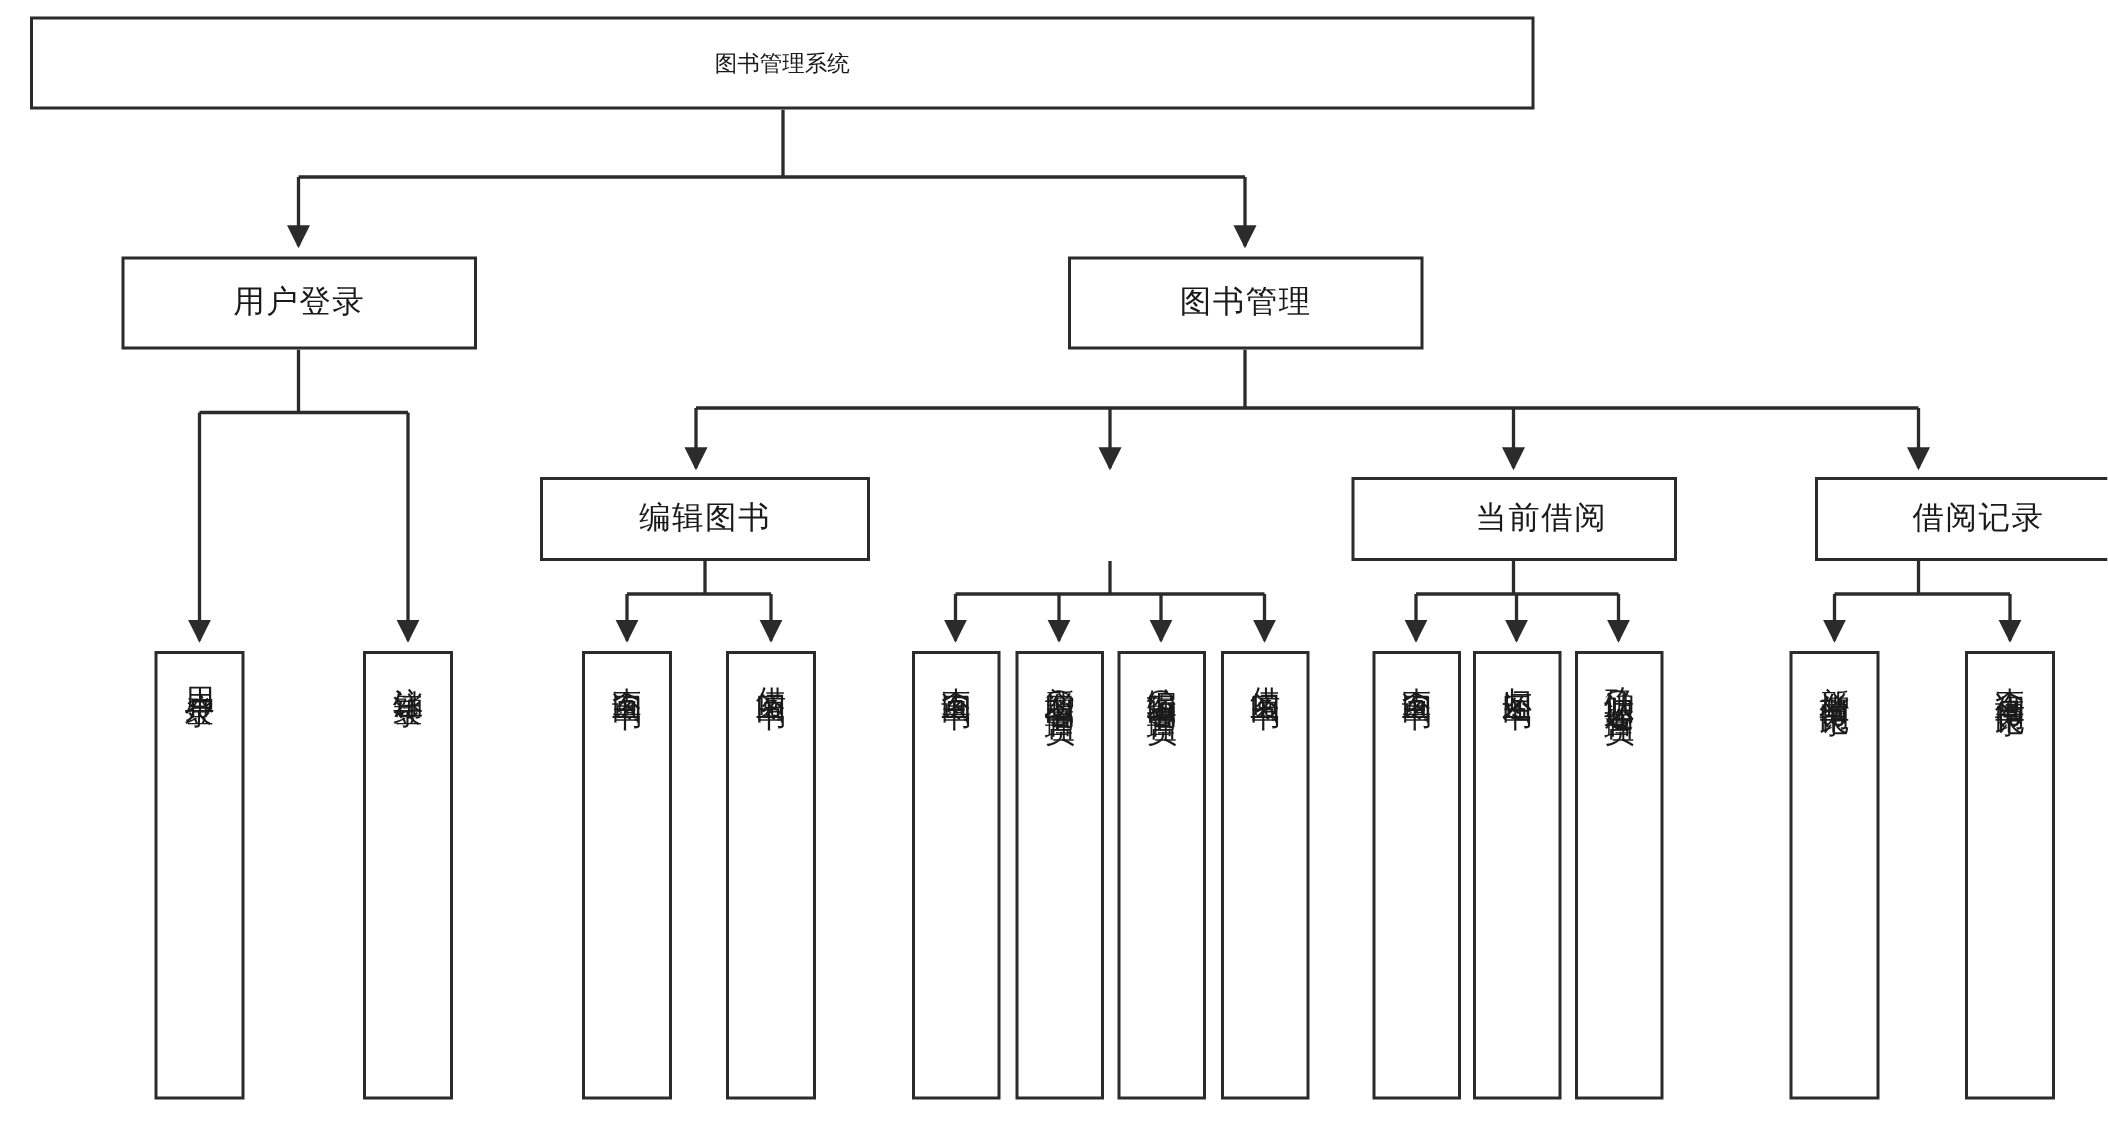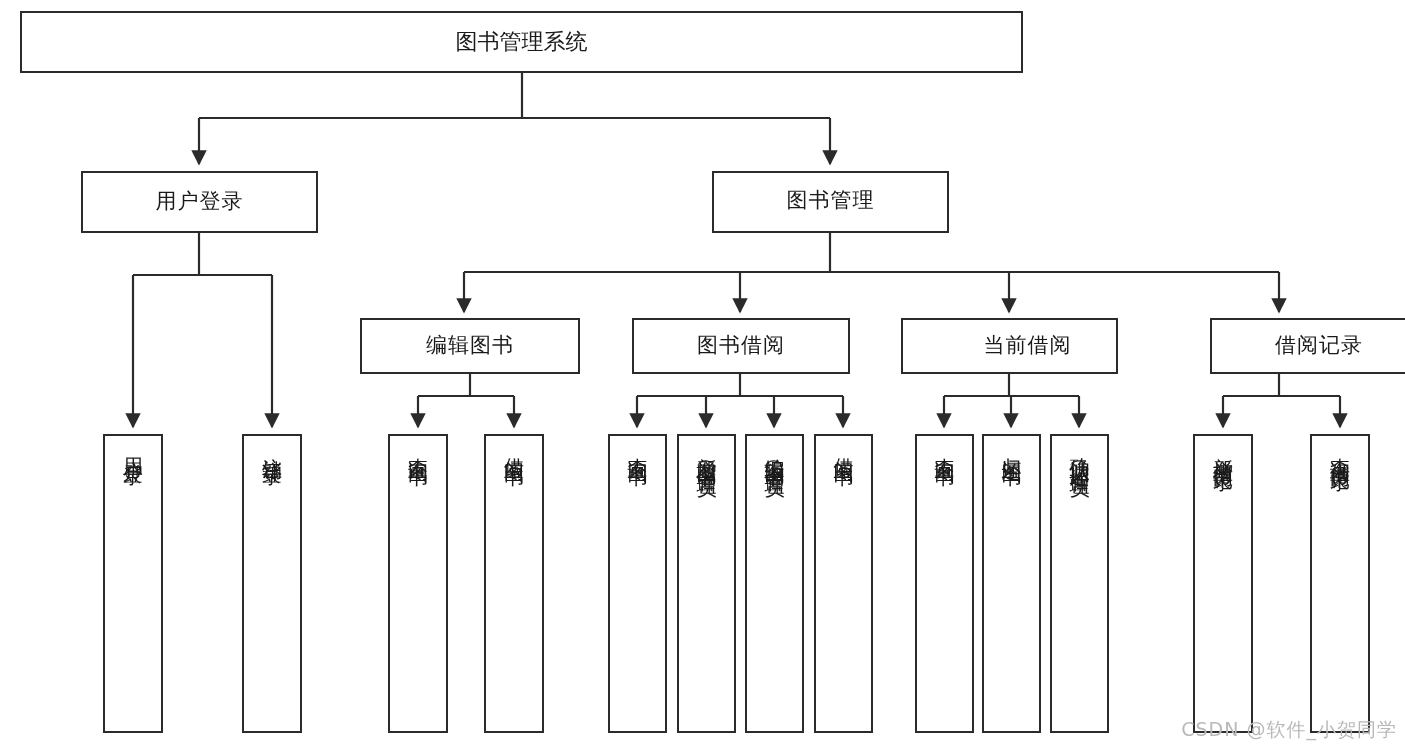--- a/index.html
+++ b/index.html
@@ -27,21 +27,21 @@
     justify-content: center;
     color: #1a1a1a;
     z-index: 3;
   }
   .node.h {
     font-size: 21px;
     letter-spacing: 1px;
     line-height: 1.2;
   }
   .node.root {
-    font-size: 22px;
+    font-size: 15px;
   }
   .node.leaf {
     font-size: 20px;
     align-items: flex-start;
     justify-content: center;
     padding-top: 6px;
   }
   .vtext {
     writing-mode: vertical-rl;
     text-orientation: upright;
@@ -125,29 +125,26 @@
     </g>
   </svg>
 
   <div class="node root" style="left:20px; top:11px; width:1003px; height:62px;">
     <span>图书管理系统</span>
   </div>
 
   <div class="node h" style="left:81px; top:171px; width:237px; height:62px;">
     <span>用户登录</span>
   </div>
-  <div class="node h" style="left:712px; top:171px; width:237px; height:62px;font-family:Liberation Mono, monospace;">
+  <div class="node h" style="left:712px; top:171px; width:237px; height:62px;">
     <span>图书管理</span>
   </div>
 
   <div class="node h" style="left:360px; top:318px; width:220px; height:56px;">
     <span>编辑图书</span>
-  </div>
-  <div class="node h" style="left:632px; top:318px; width:218px; height:56px;">
-    <span>图书借阅</span>
   </div>
   <div class="node h" style="left:901px; top:318px; width:217px; height:56px;padding-left:36px;">
     <span>当前借阅</span>
   </div>
   <div class="node h" style="left:1170px; top:318px; width:218px; height:56px;margin-left:40px;">
     <span>借阅记录</span>
   </div>
 
   <div class="node leaf" style="left:103px; top:434px; width:60px; height:299px;">
     <span class="vtext">用户登录</span>
@@ -186,15 +183,14 @@
     <span class="vtext">确认归还（管理员）</span>
   </div>
 
   <div class="node leaf" style="left:1193px; top:434px; width:60px; height:299px;">
     <span class="vtext">新增借阅记录</span>
   </div>
   <div class="node leaf" style="left:1310px; top:434px; width:60px; height:299px;">
     <span class="vtext">查询借阅记录</span>
   </div>
 
-  <div class="watermark">CSDN @软件_小贺同学</div>
 
 </div>
 
 </body></html>

